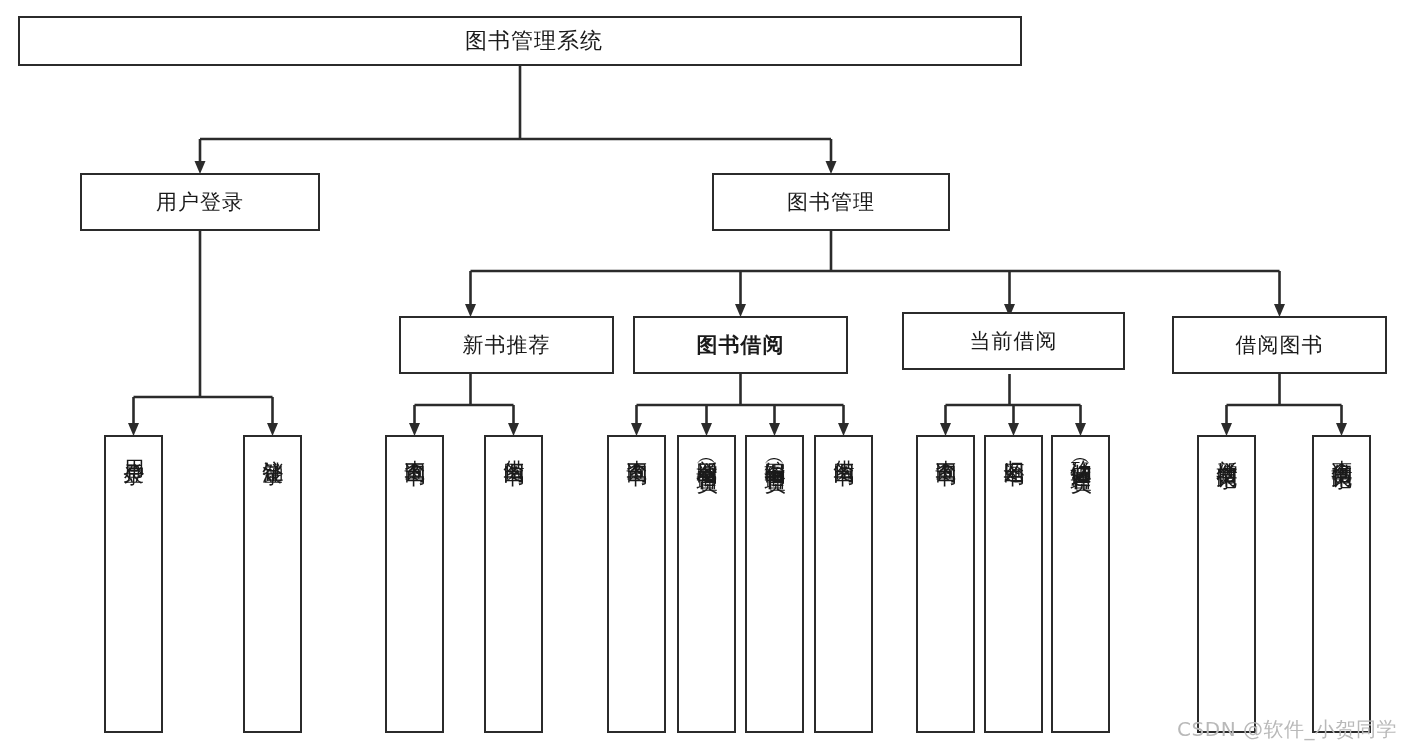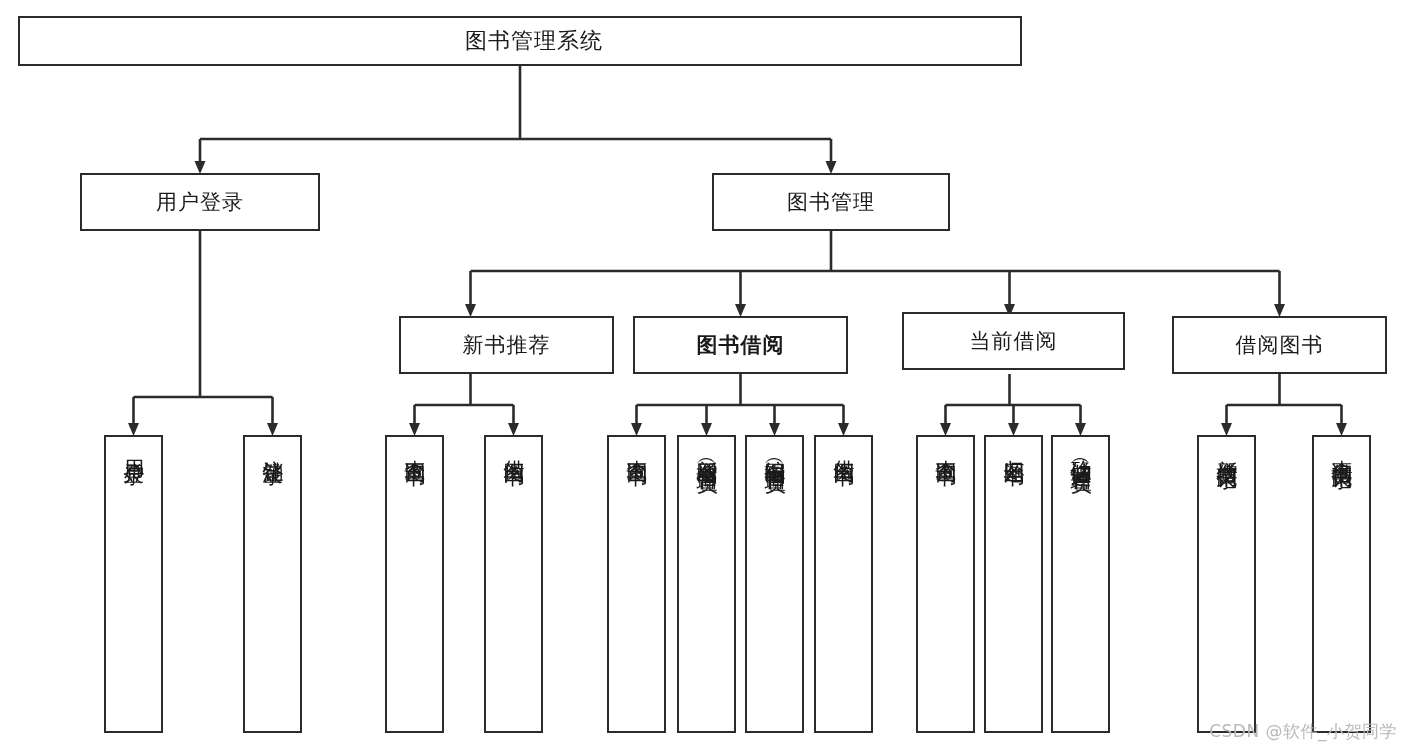--- a/index.html
+++ b/index.html
@@ -63,21 +63,21 @@
     stroke-width: 2.6;
     fill: none;
   }
   .arrowhead {
     fill: #2b2b2b;
   }
   #watermark {
     position: absolute;
     right: 8px;
     bottom: 4px;
-    font-size: 17px;
+    font-size: 20px;
     color: #b9b9b9;
     letter-spacing: 0.5px;
     white-space: nowrap;
   }
 </style>
 </head>
 <body>
 
 <div id="canvas">
 

